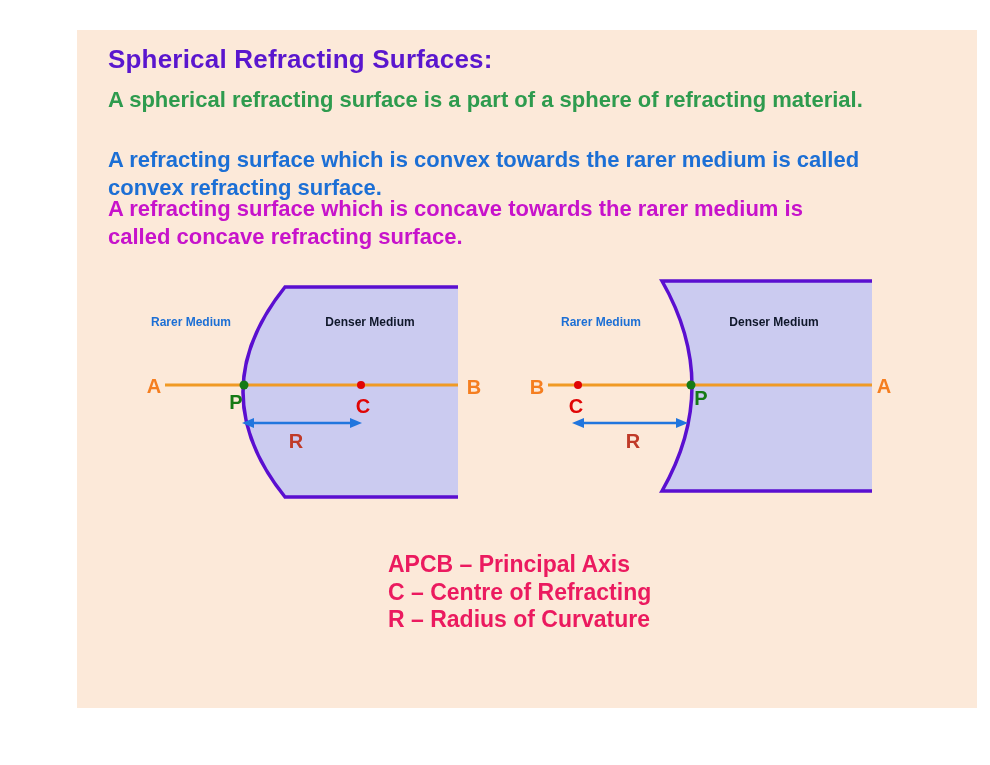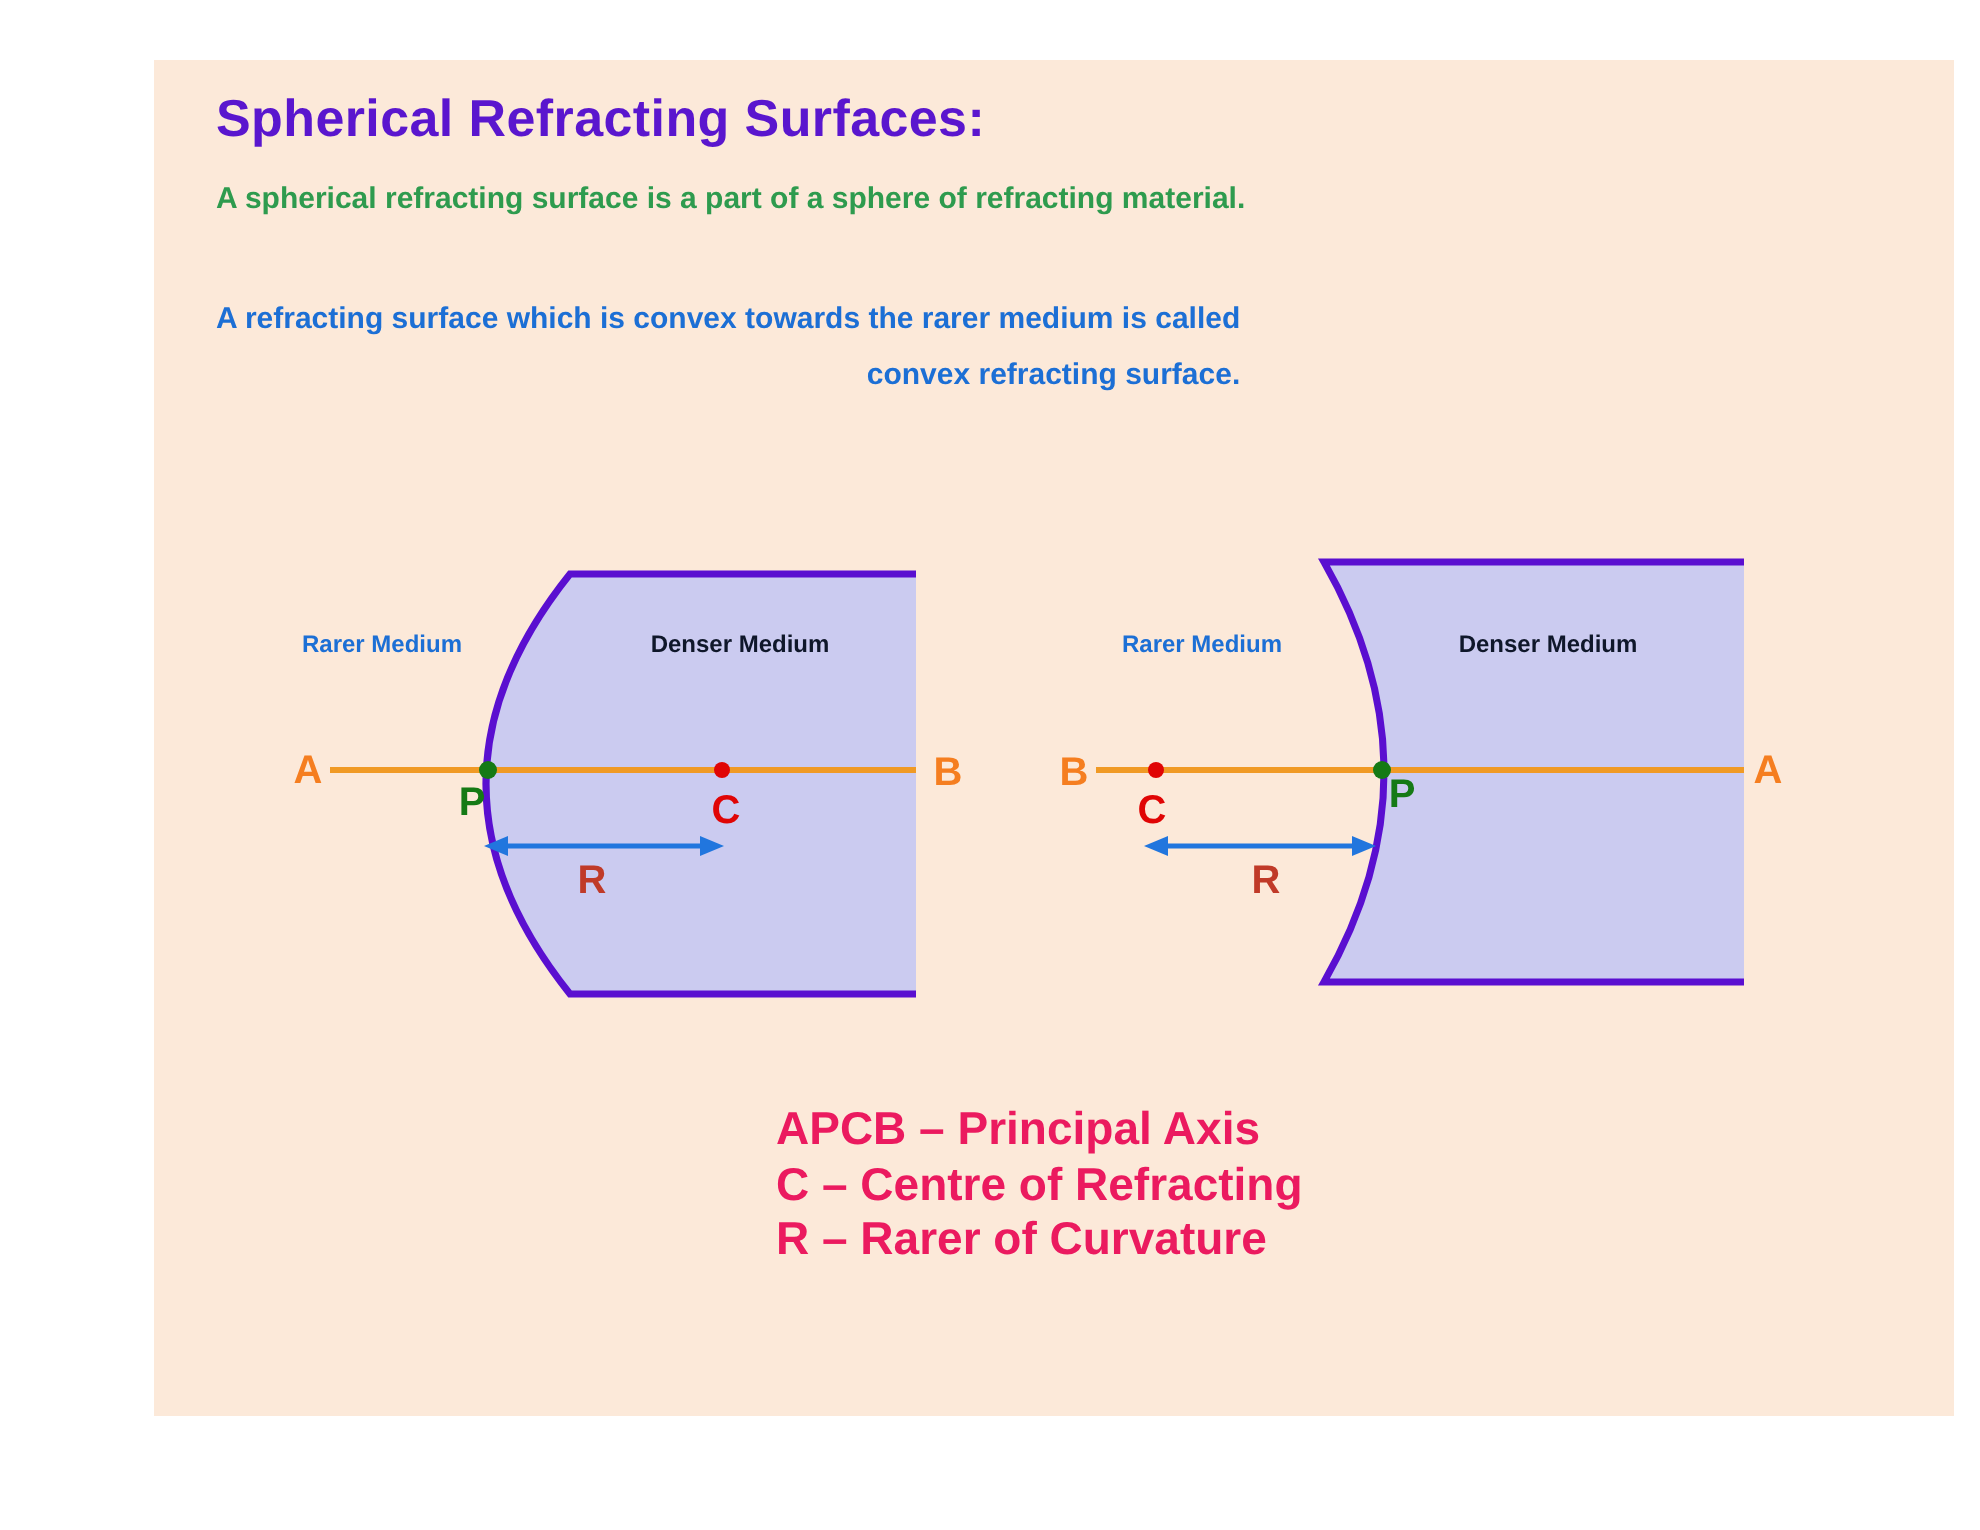--- a/index.html
+++ b/index.html
@@ -22,24 +22,23 @@
     position: absolute;
     left: 31px; top: 14px;
     font-size: 26px;
     letter-spacing: 0.2px;
     color: #5a16ce;
     white-space: nowrap;
   }
   .para {
     position: absolute;
     left: 31px;
-    font-size: 15px;
+    font-size: 22px;
     line-height: 27.5px;
     white-space: pre-line;
-    text-align: right;
   }
   .para-intro   { top: 56px;  color: #2e9b4e; }
   .para-convex  { top: 116px;  color: #1c6fd5; }
   .para-concave { top: 165px; color: #c713cb; }
 
   .diagram-svg {
     position: absolute;
     left: 0; top: 0;
     width: 900px; height: 678px;
   }
@@ -70,20 +69,22 @@
 <body>
 
 <div class="stage">
   <div class="panel">
 
     <h1 class="title">Spherical Refracting Surfaces:</h1>
 
     <p class="para para-intro">A spherical refracting surface is a part of a sphere of refracting material.</p>
     <p class="para para-convex">A refracting surface which is convex towards the rarer medium is called
 convex refracting surface.</p>
+    <p class="para para-concave">A refracting surface which is concave towards the rarer medium is
+called concave refracting surface.</p>
 
     <svg class="diagram-svg" viewBox="0 0 900 678" aria-hidden="true">
 
       <path d="M 381 257 L 208 257 Q 124 362 208 467 L 381 467 Z" fill="#cbcbf0"></path>
       <line x1="88" y1="355" x2="381" y2="355" stroke="#f09a25" stroke-width="3"></line>
       <path d="M 381 257 L 208 257 Q 124 362 208 467 L 381 467" fill="none" stroke="#5a0fd0" stroke-width="3.5"></path>
       <circle cx="167" cy="355" r="4.5" fill="#157a15"></circle>
       <circle cx="284" cy="355" r="4" fill="#e00505"></circle>
       <g>
         <line x1="174" y1="393" x2="276" y2="393" stroke="#2176de" stroke-width="2.5"></line>
@@ -115,17 +116,17 @@
     <span class="lbl lbl-medium c-denser" style="left:697px; top:292px;">Denser Medium</span>
     <span class="lbl lbl-point c-axis" style="left:460px; top:357px;">B</span>
     <span class="lbl lbl-point c-centre" style="left:499px; top:376px;">C</span>
     <span class="lbl lbl-point c-pole" style="left:624px; top:368px;">P</span>
     <span class="lbl lbl-point c-radius" style="left:556px; top:411px;">R</span>
     <span class="lbl lbl-point c-axis" style="left:807px; top:356px;">A</span>
 
     <div class="legend">
       <div>APCB – Principal Axis</div>
       <div>C – Centre of Refracting</div>
-      <div>R – Rarer of Curvature</div>
+      <div>R – Radius of Curvature</div>
     </div>
 
   </div>
 </div>
 
 </body></html>

